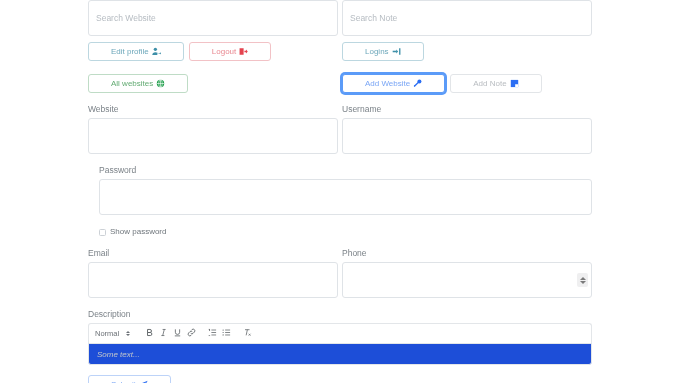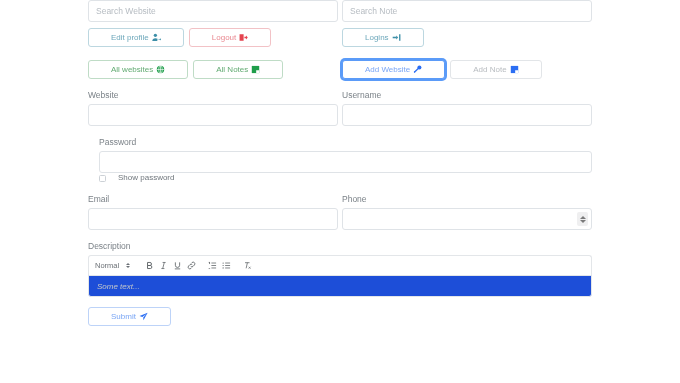--- a/index.html
+++ b/index.html
@@ -15,21 +15,21 @@
   .container { position: absolute; left: 88px; top: 0px; width: 504px; }
 
   .row2 { display: flex; gap: 0; }
   .col { width: 250px; }
   .col.right { margin-left: 4px; }
 
   
   .form-control {
     display: block;
     width: 100%;
-    height: 22px;
+    height: 36px;
     padding: 2px 7px;
     font-size: 8.5px;
     line-height: 16px;
     color: #495057;
     background: #fff;
     border: 1px solid #dfe3e7;
     border-radius: 3px;
     outline: none;
   }
   .form-control::placeholder { color: #b6bcc2; opacity: 1; }
@@ -84,38 +84,38 @@
   .form-label {
     display: block;
     font-size: 8.5px;
     color: #7b8288;
     margin: 0 0 3px 0;
     line-height: 11px;
   }
   .group { margin-top: 11px; }
   .indent { padding-left: 11px; }
 
-  .check-row { display: flex; align-items: center; gap: 12px; margin-top: 0; }
+  .check-row { display: flex; align-items: center; gap: 4px; margin-top: 12px; }
   .check-box {
     width: 7px; height: 7px;
     border: 1px solid #ccd1d6;
     border-radius: 1.5px;
     background: #fff;
     flex: none;
   }
   .check-label { font-size: 8px; color: #6f767c; line-height: 10px; }
 
   
   .quill { margin-top: 3px; }
   .ql-toolbar {
     border: 1px solid #e3e6e9;
     border-bottom: none;
     border-radius: 3px 3px 0 0;
     height: 20px;
-    display: flex; align-items: center;
+    display: flex; 
     padding: 0 6px;
     gap: 0px;
     background: #fff;
   }
   .ql-picker {
     display: flex; align-items: center; gap: 7px;
     font-size: 7.5px; color: #6b7076;
     margin-right: 12px;
   }
   .ql-picker .caret { display: flex; flex-direction: column; gap: 1px; }
@@ -203,29 +203,20 @@
           <button class="btn btn-success">
             <span>All websites</span>
             <span>
               <svg width="9" height="9" viewBox="0 0 16 16" fill="none" stroke="#1e9e4a" stroke-width="1.6">
                 <circle cx="8" cy="8" r="6.6" fill="#1e9e4a" stroke="none"></circle>
                 <path d="M8 1.4v13.2M1.4 8h13.2" stroke="#ffffff" stroke-width="1.1"></path>
                 <ellipse cx="8" cy="8" rx="3.2" ry="6.6" stroke="#ffffff" stroke-width="1.1"></ellipse>
               </svg>
             </span>
           </button>
-          <button class="btn btn-success">
-            <span>All Notes</span>
-            <span>
-              <svg width="9" height="9" viewBox="0 0 16 16">
-                <path d="M1.4 1.6h13.2v12.8H1.4z" fill="#1e9e4a"></path>
-                <path d="M9.2 9.4h5.4v5h-5.4z" fill="#ffffff"></path>
-              </svg>
-            </span>
-          </button>
         </div>
       </div>
 
       <div class="col right">
         <div class="btn-row" style="margin-top:0;">
           <button class="btn btn-primary btn-focus">
             <span>Add Website</span>
             <span>
               <svg width="9" height="9" viewBox="0 0 16 16" fill="#2b6ef3">
                 <circle cx="11.4" cy="4.6" r="3.6"></circle>

